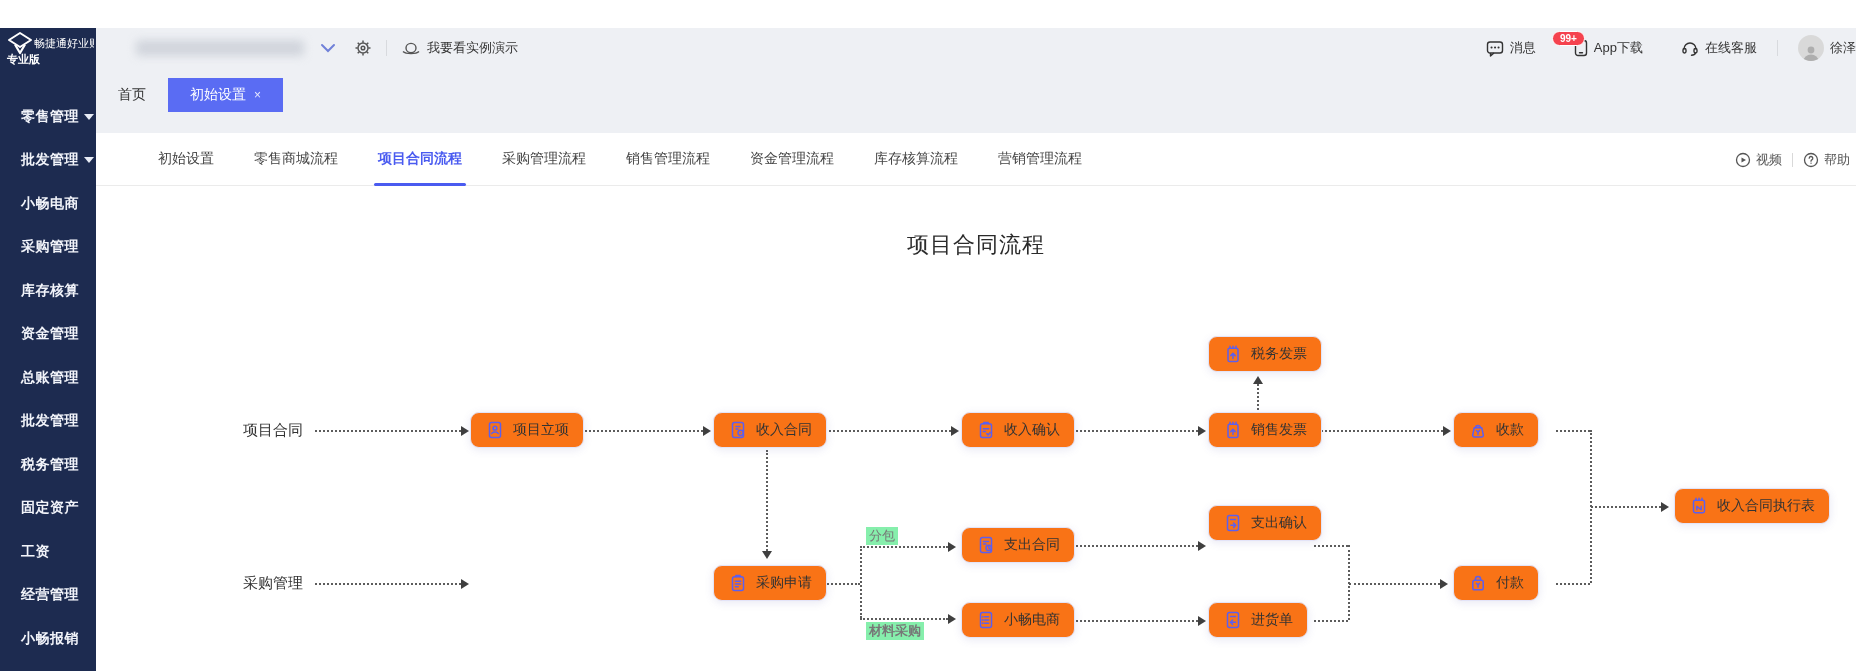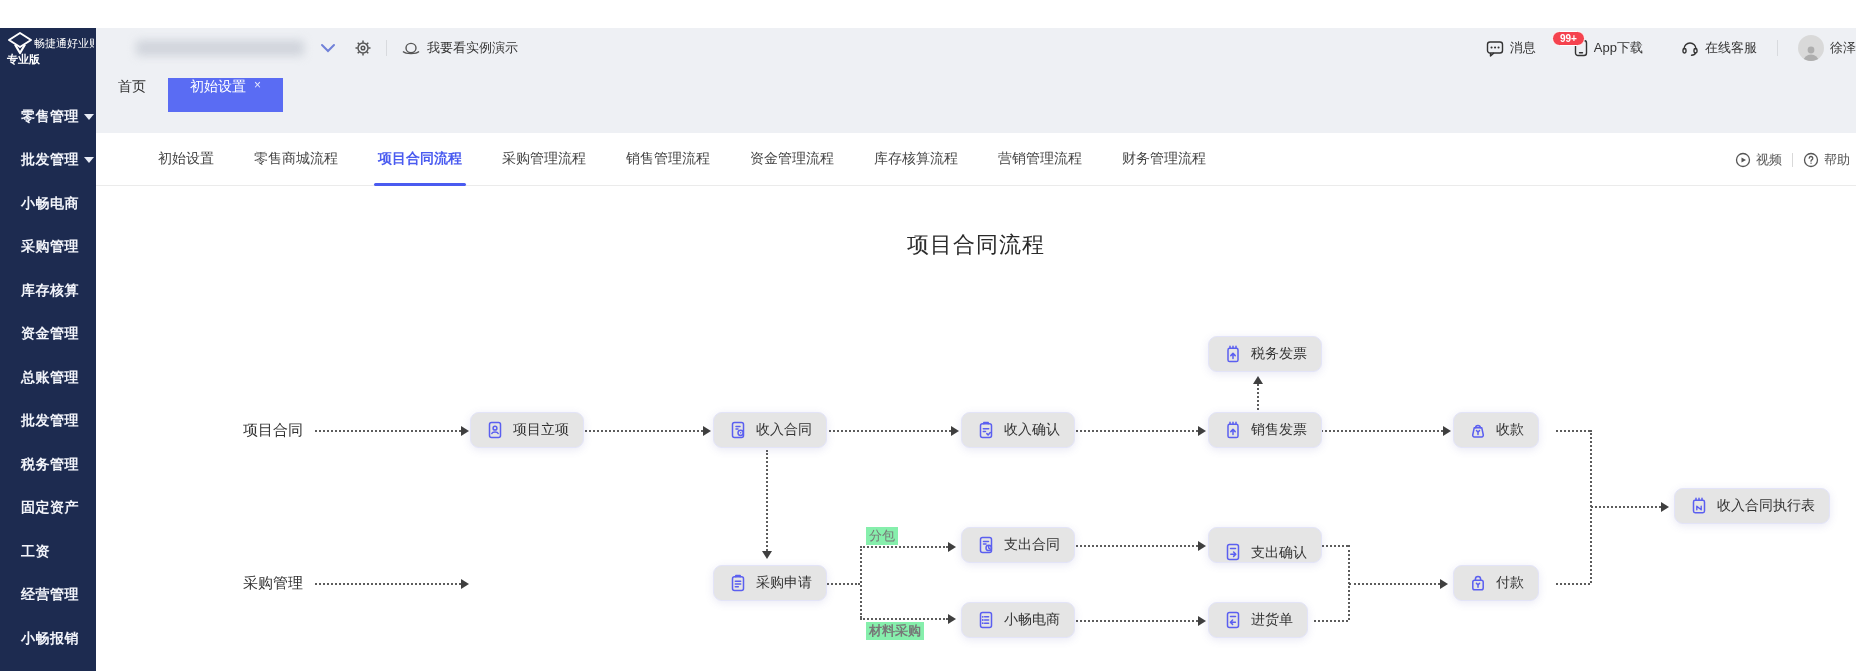--- a/index.html
+++ b/index.html
@@ -26,40 +26,40 @@
   .hd-ic { display:inline-flex; align-items:center; justify-content:center; }
   .hd-sep { width:1px; height:16px; background:#d8dade; margin:0 14px; }
   .hd-text { font-size:13px; color:#333; white-space:nowrap; }
   .hd-group { display:flex; align-items:center; gap:6px; cursor:pointer; }
   .hd-right { margin-left:auto; display:flex; align-items:center; gap:6px; }
   .badge { position:absolute; left:1552px; top:31px; background:#f5424e; color:#fff; font-size:10px; font-weight:bold; padding:1px 7px; border-radius:9px; border:1.5px solid #ffffff; z-index:6; }
   .avatar { width:26px; height:26px; border-radius:50%; background:#d9d9d9; display:flex; align-items:flex-end; justify-content:center; overflow:hidden; }
 
   
   .tabbar { position:absolute; left:96px; top:70px; width:1760px; height:42px; display:flex; align-items:flex-end; }
-  .wtab { height:34px; display:flex; align-items:flex-start; padding:0 22px; font-size:14px; color:#333; cursor:pointer; gap:8px; }
+  .wtab { height:34px; display:flex; align-items:center; padding:0 22px; font-size:14px; color:#333; cursor:pointer; gap:8px; }
   .wtab.active { background:#5a6cf3; color:#fff; }
   .wtab .close { font-size:12px; color:#e8eaff; cursor:pointer; }
 
   
   .main { position:absolute; left:96px; top:133px; width:1760px; height:538px; background:#ffffff; }
 
   
   .subtabbar { position:absolute; left:96px; top:133px; width:1760px; height:53px; border-bottom:1px solid #ebebeb; background:#fff; display:flex; align-items:center; padding-left:42px; }
   .subtab { position:relative; height:53px; display:flex; align-items:center; padding:0 16px; margin:0 4px; font-size:14px; color:#444; cursor:pointer; white-space:nowrap; }
   .subtab.active { color:#4a5bf0; font-weight:600; }
   .subtab.active::after { content:""; position:absolute; left:12px; right:12px; bottom:0; height:3px; border-radius:2px; background:#4a5bf0; }
   .subright { position:absolute; right:6px; top:133px; height:53px; display:flex; align-items:center; gap:10px; font-size:13px; color:#555; }
   .subright .grp { display:flex; align-items:center; gap:5px; cursor:pointer;justify-content:flex-end; }
   .subright .sep { width:1px; height:14px; background:#d9d9d9; }
 
   
   .flow-title { position:absolute; left:96px; top:230px; width:1760px; text-align:center; font-size:22px; color:#2b2b2b; letter-spacing:1px; }
   .lane-label { position:absolute; font-size:15px; color:#333; font-weight:500; white-space:nowrap; }
-  .fnode { position:absolute; height:36px; background:#e5e5e5; border:1px solid #e3e4f8; border-radius:9px; box-shadow:0 2px 8px rgba(99,102,180,0.14); display:flex; align-items:center; gap:8px; padding:0 14px; font-size:14px; color:#333; cursor:pointer; white-space:nowrap; z-index:3; }
+  .fnode { position:absolute; height:36px; background:#f97316; border:1px solid #e3e4f8; border-radius:9px; box-shadow:0 2px 8px rgba(99,102,180,0.14); display:flex; align-items:center; gap:8px; padding:0 14px; font-size:14px; color:#333; cursor:pointer; white-space:nowrap; z-index:3; }
   .dh { position:absolute; height:0; border-top:2px dotted #5c5c5c; z-index:1; }
   .dv { position:absolute; width:0; border-left:2px dotted #5c5c5c; z-index:1; }
   .arr { position:absolute; width:0; height:0; z-index:2; }
   .arr.r { border-top:5px solid transparent; border-bottom:5px solid transparent; border-left:8px solid #3f3f3f; }
   .arr.u { border-left:5px solid transparent; border-right:5px solid transparent; border-bottom:8px solid #3f3f3f; }
   .arr.d { border-left:5px solid transparent; border-right:5px solid transparent; border-top:8px solid #3f3f3f; }
   .branch-label { position:absolute; font-size:13px; color:#777; white-space:nowrap; z-index:2; background:#86efac; padding:0 3px; }
 </style>
 </head>
 <body>
@@ -211,21 +211,20 @@
 
   <div class="subtabbar" id="subtab-list">
       <div class="subtab">初始设置</div>
       <div class="subtab">零售商城流程</div>
       <div class="subtab active">项目合同流程</div>
       <div class="subtab">采购管理流程</div>
       <div class="subtab">销售管理流程</div>
       <div class="subtab">资金管理流程</div>
       <div class="subtab">库存核算流程</div>
       <div class="subtab">营销管理流程</div>
-      <div class="subtab">财务管理流程</div>
     </div>
   <div class="subright">
     <span class="grp">
       <svg width="16" height="16" viewBox="0 0 16 16" fill="none" stroke="#555" stroke-width="1.3">
           <circle cx="8" cy="8" r="6.5"></circle>
           <path d="M6.5 5.5 L11 8 L6.5 10.5 Z" fill="#555" stroke="none"></path>
         </svg>
       <span>视频</span>
     </span>
     <span class="sep"></span>
@@ -326,21 +325,21 @@
         <span style="display: inline-flex;">
           <svg width="20" height="20" viewBox="0 0 20 20" fill="none" stroke="#5b5ff0" stroke-width="1.5" stroke-linecap="round" stroke-linejoin="round">
             <rect x="4.5" y="2.5" width="11" height="15" rx="2"></rect>
             <path d="M7.5 6.5h5M7.5 9h2.5"></path>
             <circle cx="12.7" cy="12.9" r="2.7"></circle>
             <path d="M12.7 11.6v1.4l1 .8"></path>
           </svg>
         </span>
         <span>支出合同</span>
       </div>
-      <div class="fnode" style="left: 1208px; top: 527px; align-items: flex-end;">
+      <div class="fnode" style="left: 1208px; top: 505px;">
         <span style="display: inline-flex;">
           <svg width="20" height="20" viewBox="0 0 20 20" fill="none" stroke="#5b5ff0" stroke-width="1.5" stroke-linecap="round" stroke-linejoin="round">
             <rect x="4.5" y="2.5" width="11" height="15" rx="2"></rect>
             <path d="M7.5 6.5h5"></path>
             <path d="M7.8 12.2h4.6M10.6 10 l2.2 2.2-2.2 2.2"></path>
           </svg>
         </span>
         <span>支出确认</span>
       </div>
       <div class="fnode" style="left: 1453px; top: 565px;">

